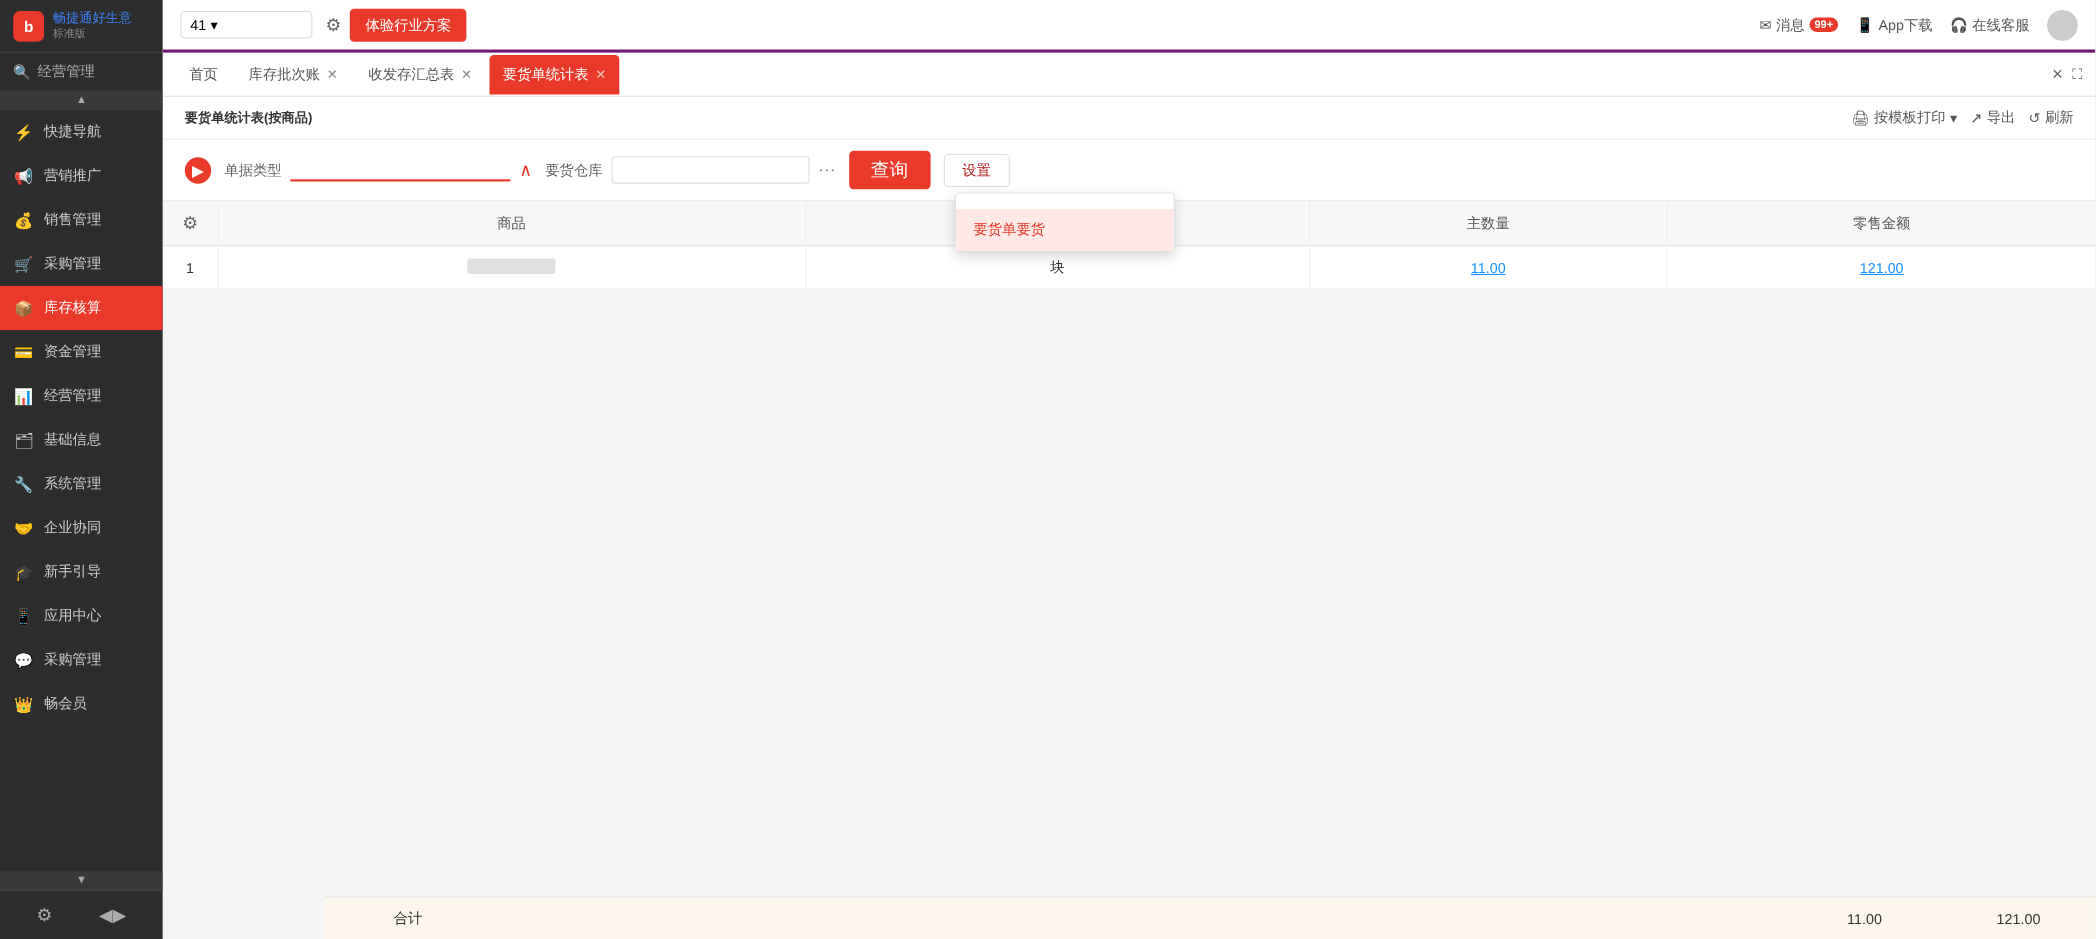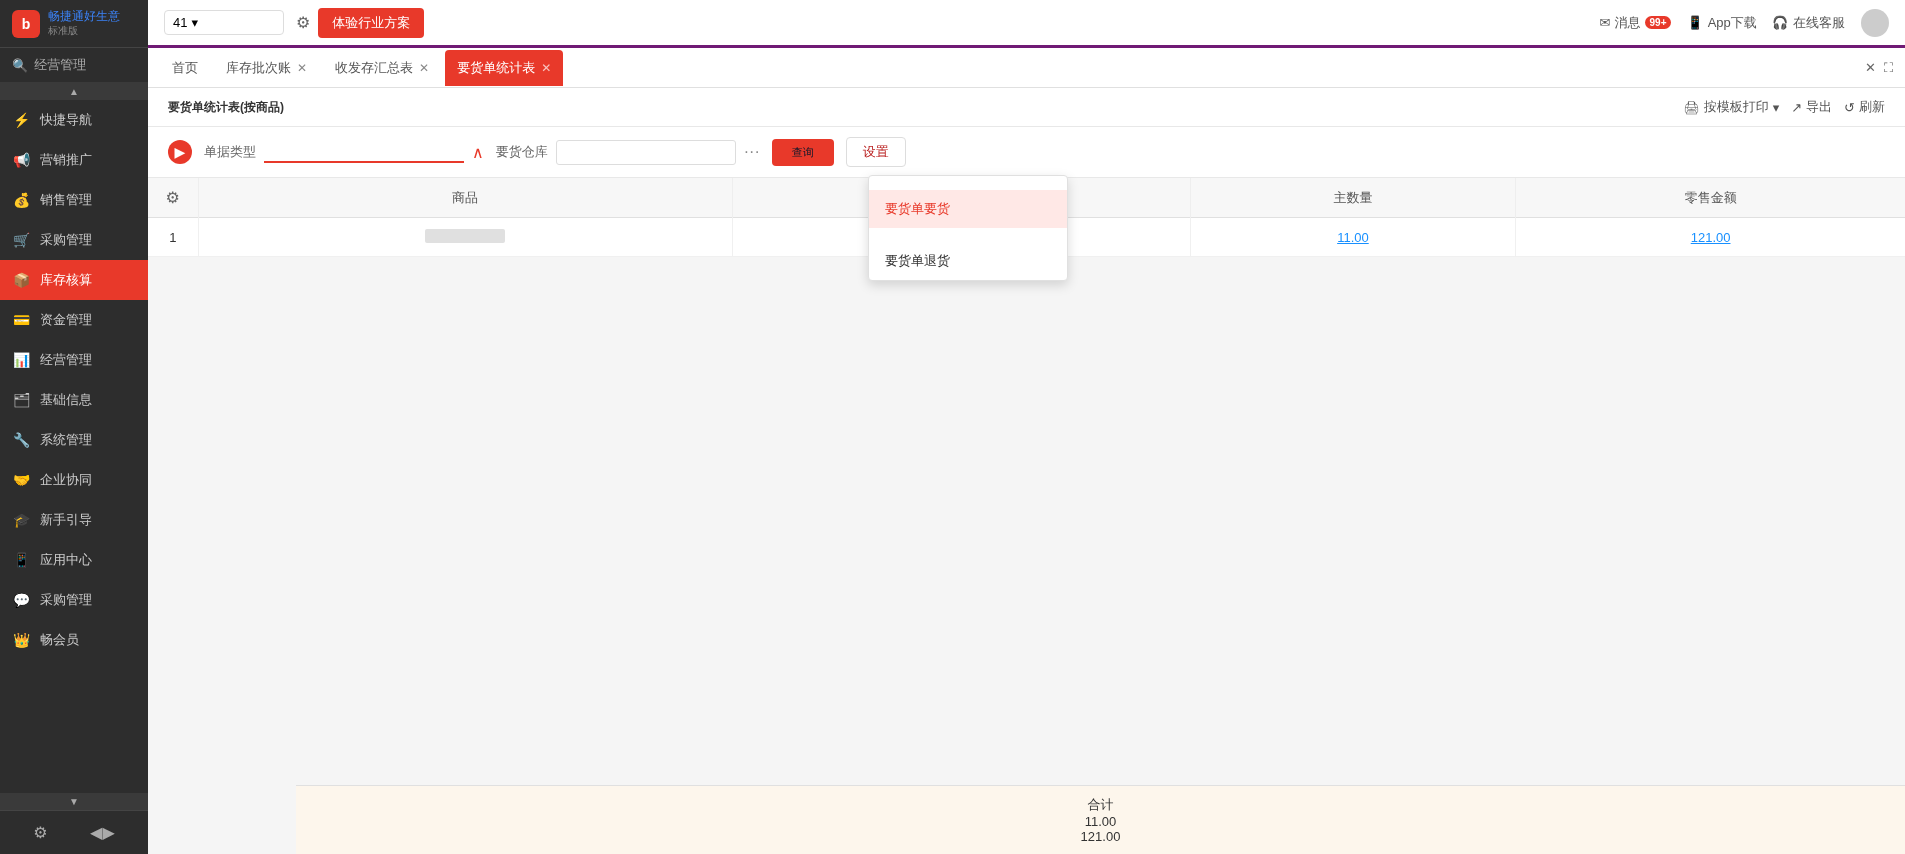--- a/index.html
+++ b/index.html
@@ -264,26 +264,26 @@
       border-radius: 3px;
       padding: 4px 8px;
       font-size: 13px;
       width: 180px;
       color: #555;
     }
     .filter-more-btn { color: #888; cursor: pointer; font-size: 16px; }
 
     .query-btn {
       background: #e8392a;
-      color: #0f172a;
+      color: #ffffff;
       border: none;
       border-radius: 4px;
       padding: 6px 20px;
       cursor: pointer;
-      font-size: 11px;
+      font-size: 17px;
       font-weight: 500;
       text-align: right;
     }
     .set-btn {
       background: white;
       color: #b91c1c;
       border: 1px solid #ddd;
       border-radius: 4px;
       padding: 5px 16px;
       cursor: pointer;
@@ -535,21 +535,20 @@
         <span class="filter-label">要货仓库</span>
         <input class="filter-warehouse-input" type="text" style="">
         <span class="filter-more-btn">···</span>
       </div>
 
       <button class="query-btn">查询</button>
       <button class="set-btn">设置</button>
 
       <div class="dropdown-menu">
         <div class="dropdown-item selected">要货单要货</div>
-        <div class="dropdown-item">要货单退货</div>
       </div>
     </div>
 
     <div class="table-wrapper">
       <table>
         <thead>
           <tr>
             <th style="width:50px;">
               <span class="th-gear">⚙</span>
             </th>
@@ -578,21 +577,21 @@
               <span class="td-link">11.00</span>
             </td>
             <td>
               <span class="td-link">121.00</span>
             </td>
           </tr>
         </tbody>
       </table>
     </div>
 
-    <div class="table-footer" style="position:absolute;bottom:0;left:148px;right:0;flex-direction:column;">
+    <div class="table-footer" style="position:absolute;bottom:0;left:148px;right:0;">
       <div class="tf-cell" style="width:50px;"></div>
       <div class="tf-cell" style="flex:1;">
         <span>合计</span>
       </div>
       <div class="tf-cell" style="width:120px;">
         <span></span>
       </div>
       <div class="tf-cell" style="width:140px; text-align:center;">
         <span>11.00</span>
       </div>

